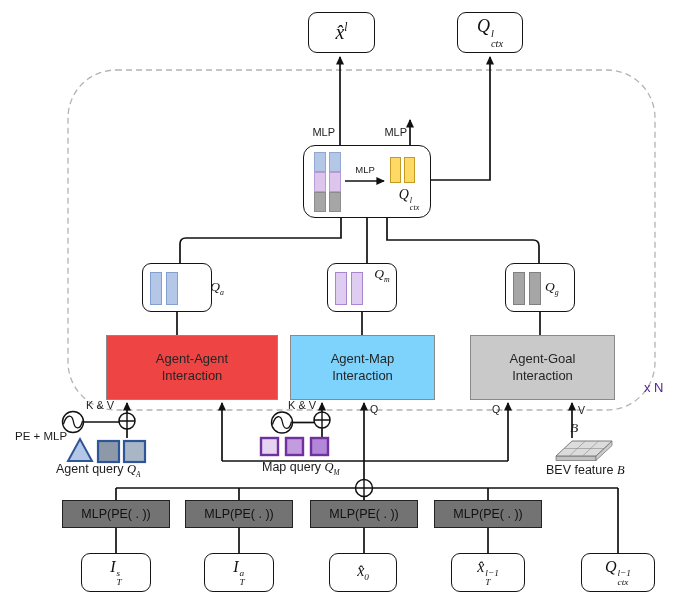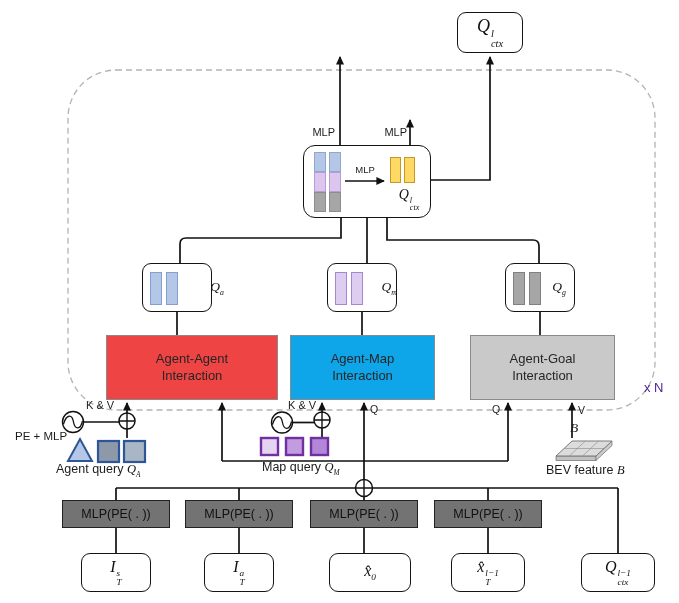--- a/index.html
+++ b/index.html
@@ -115,20 +115,23 @@
     </g>
 
     <g>
       <path d="M556,456 L596,456 L596,460.5 L556,460.5 Z" fill="#c2c2c2" stroke="#7a7a7a" stroke-width="0.8"></path>
       <path d="M596,456 L612,441 L612,445.5 L596,460.5 Z" fill="#cccccc" stroke="#7a7a7a" stroke-width="0.8"></path>
       <path d="M556,456 L572,441 L612,441 L596,456 Z" fill="#dcdcdc" stroke="#7a7a7a" stroke-width="1"></path>
       <path d="M564,448.5 L604,448.5 M585.3,441 L569.3,456 M598.6,441 L582.6,456" stroke="#8a8a8a" stroke-width="0.6" fill="none"></path>
     </g>
   </svg>
 
+  <div class="box" style="left:308px;top:12px;width:67px;height:41px;">
+    <span class="math" style="font-size:20px;"><span>x̂</span><sup class="sp">l</sup></span>
+  </div>
   <div class="box" style="left:457px;top:12px;width:66px;height:41px;">
     <span class="math" style="font-size:18px;"><span>Q</span><span class="ss">
           <span class="sup">l</span>
           <span class="sub">ctx</span>
         </span></span>
   </div>
 
 
   <span class="lbl" style="left:305px;top:126px;width:30px;text-align:right;font-size:11px;">MLP</span>
   <span class="lbl" style="left:379px;top:126px;width:28px;text-align:right;font-size:11px;">MLP</span>
@@ -156,36 +159,36 @@
   <div class="box" style="left:142px;top:263px;width:70px;height:49px;border-width:1.5px;"></div>
   <div class="bar qbar-a" style="left:150px;top:272px;width:12px;height:33px;"></div>
   <div class="bar qbar-a" style="left:166px;top:272px;width:12px;height:33px;"></div>
   <div class="abs" style="left:196px;top:277px;width:28px;text-align:right;">
     <span class="math" style="font-size:13.5px;"><span>Q</span><sub class="sb">a</sub></span>
   </div>
 
   <div class="box" style="left:327px;top:263px;width:70px;height:49px;border-width:1.5px;"></div>
   <div class="bar qbar-m" style="left:335px;top:272px;width:12px;height:33px;"></div>
   <div class="bar qbar-m" style="left:351px;top:272px;width:12px;height:33px;"></div>
-  <div class="abs" style="left:367px;top:277px;width:30px;text-align:right;">
+  <div class="abs" style="left:367px;top:264px;width:30px;text-align:center;">
     <span class="math" style="font-size:13.5px;"><span>Q</span><sub class="sb">m</sub></span>
   </div>
 
   <div class="box" style="left:505px;top:263px;width:70px;height:49px;border-width:1.5px;"></div>
   <div class="bar qbar-g" style="left:513px;top:272px;width:12px;height:33px;"></div>
   <div class="bar qbar-g" style="left:529px;top:272px;width:12px;height:33px;"></div>
-  <div class="abs" style="left:545px;top:277px;width:28px;text-align:center;">
+  <div class="abs" style="left:545px;top:277px;width:28px;text-align:left;">
     <span class="math" style="font-size:13.5px;"><span>Q</span><sub class="sb">g</sub></span>
   </div>
 
   <div class="ibox" style="left:106px;top:335px;width:172px;height:65px;background:#ef4444;">
     <span>Agent-Agent</span>
     <span>Interaction</span>
   </div>
-  <div class="ibox" style="left:290px;top:335px;width:145px;height:65px;background:#0ea5e9;">
+  <div class="ibox" style="left:290px;top:335px;width:145px;height:65px;background:#7dd3fc;">
     <span>Agent-Map</span>
     <span>Interaction</span>
   </div>
   <div class="ibox" style="left:470px;top:335px;width:145px;height:65px;background:#c9c9c9;">
     <span>Agent-Goal</span>
     <span>Interaction</span>
   </div>
 
   <span class="lbl" style="left:644px;top:380px;font-size:13px;color:#4c1d95;">x N</span>
 
@@ -225,21 +228,21 @@
           <span class="sup">s</span>
           <span class="sub">T</span>
         </span></span>
   </div>
   <div class="box" style="left:204px;top:553px;width:70px;height:39px;border-width:1.6px;">
     <span class="math" style="font-size:16px;"><span>I</span><span class="ss">
           <span class="sup">a</span>
           <span class="sub">T</span>
         </span></span>
   </div>
-  <div class="box" style="left:329px;top:553px;width:82px;height:39px;border-width:1.6px;">
+  <div class="box" style="left:329px;top:553px;width:68px;height:39px;border-width:1.6px;">
     <span class="math" style="font-size:16px;"><span>x̂</span><sub class="sb">0</sub></span>
   </div>
   <div class="box" style="left:451px;top:553px;width:74px;height:39px;border-width:1.6px;">
     <span class="math" style="font-size:16px;"><span>x̂</span><span class="ss">
           <span class="sup">l−1</span>
           <span class="sub">T</span>
         </span></span>
   </div>
   <div class="box" style="left:581px;top:553px;width:74px;height:39px;border-width:1.6px;">
     <span class="math" style="font-size:16px;"><span>Q</span><span class="ss">

